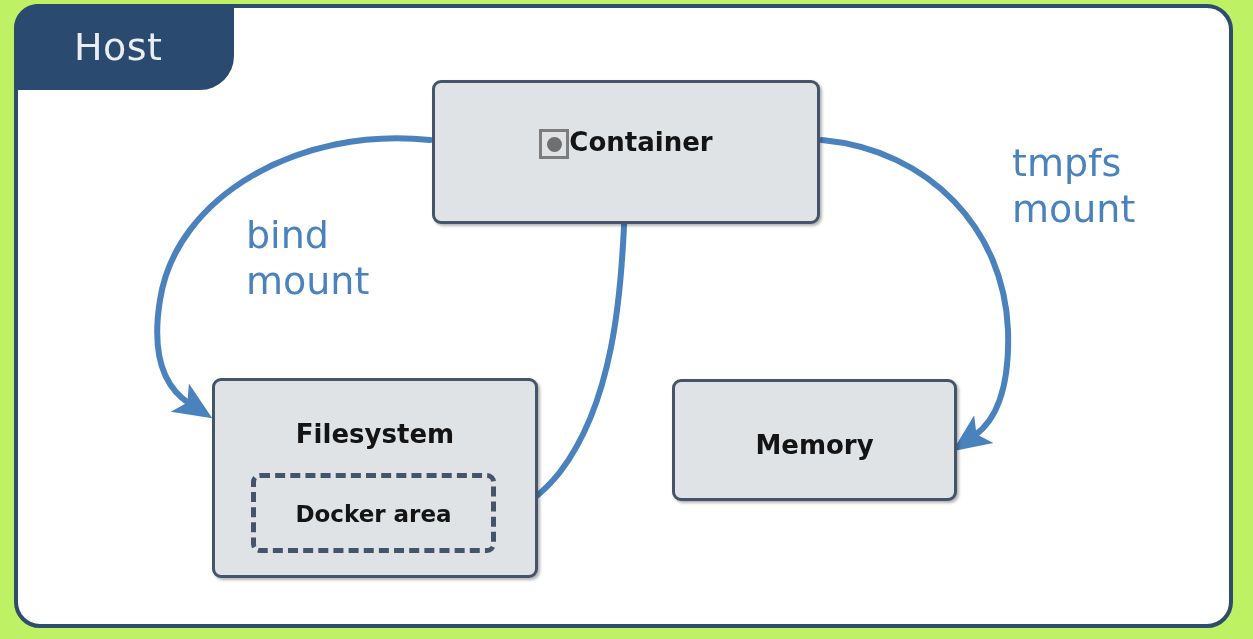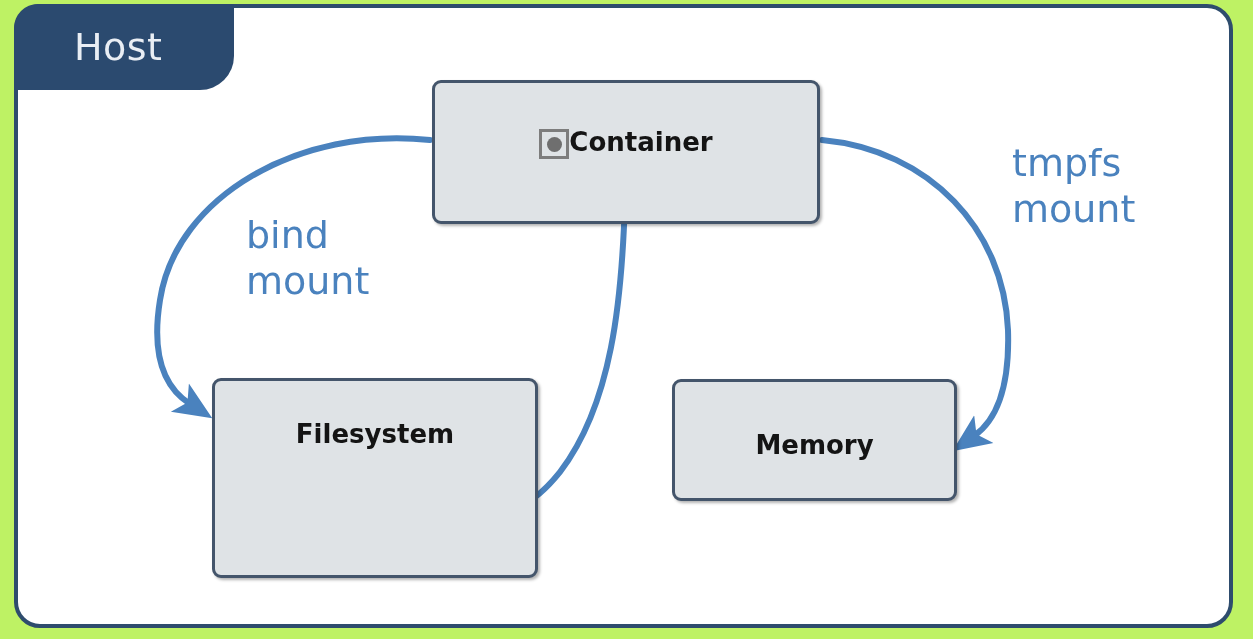--- a/index.html
+++ b/index.html
@@ -203,20 +203,23 @@
     <span class="host-tab-label">Host</span>
   </div>
 
   <div class="node-box box-container">
     <span class="container-icon"></span>
     <span class="box-title">Container</span>
   </div>
 
   <div class="node-box box-filesystem">
     <span class="box-title">Filesystem</span>
+    <div class="docker-area">
+      <span class="docker-area-label">Docker area</span>
+    </div>
   </div>
 
   <div class="node-box box-memory">
     <span class="box-title">Memory</span>
   </div>
 
   <div class="edge-label label-bind">bind
 mount</div>
   <div class="edge-label label-tmpfs">tmpfs
 mount</div>

